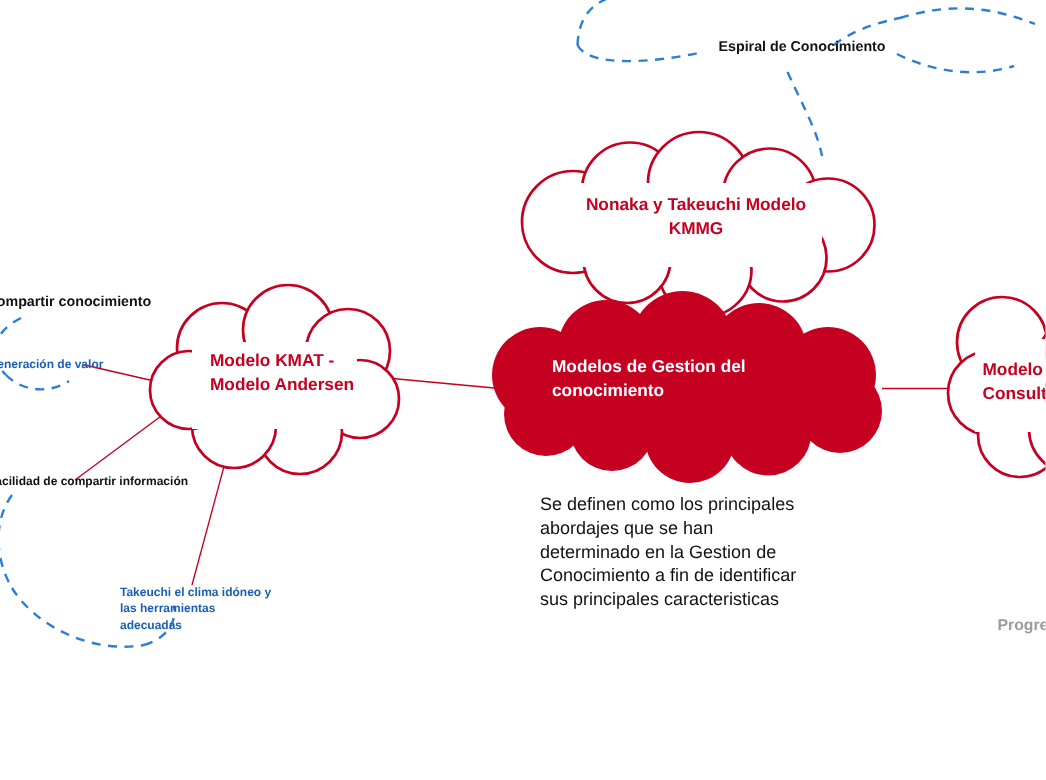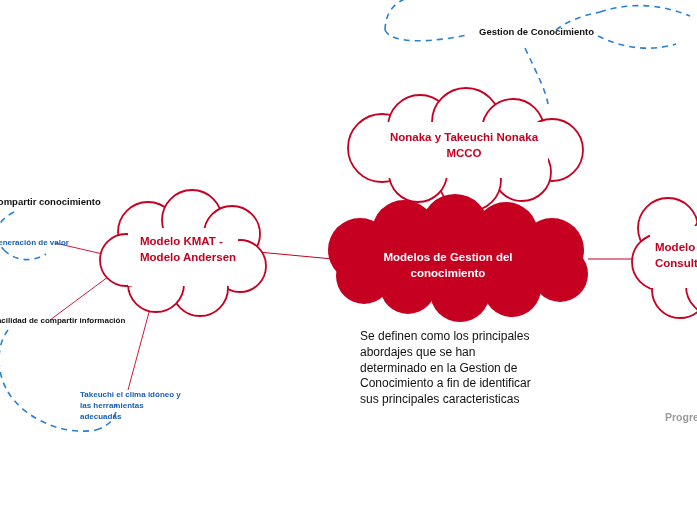--- a/index.html
+++ b/index.html
@@ -135,29 +135,29 @@
     <circle cx="552" cy="250" r="32"></circle>
     <circle cx="560" cy="274" r="28"></circle>
     <circle cx="512" cy="288" r="29"></circle>
     <circle cx="460" cy="292" r="30"></circle>
     <circle cx="408" cy="286" r="28"></circle>
     <circle cx="364" cy="276" r="28"></circle>
     <rect x="355" y="230" width="205" height="60"></rect>
   </g>
 </svg>
 
-<div class="cloudtext" style="left:378px; top:130px; width:172px; font-size:11.5px;">Nonaka y Takeuchi Nonaka MCCO</div>
+<div class="cloudtext" style="left:378px; top:130px; width:172px; font-size:11.5px;">Nonaka y Takeuchi Modelo KMMG</div>
 
 <div class="cloudtext" style="left:140px; top:234px; width:106px; font-size:11.5px; text-align:left;">Modelo KMAT - Modelo Andersen</div>
 
 <div class="cloudtext" style="left:655px; top:240px; width:86px; font-size:11.5px; text-align:left;">Modelo KMMG Consulting</div>
 
-<div class="center-text" style="left:368px; top:250px;text-align:center;">Modelos de Gestion del conocimiento</div>
+<div class="center-text" style="left:368px; top:238px;">Modelos de Gestion del conocimiento</div>
 
-<div class="label-plain" style="left:479px; top:26px; font-size:9.5px;">Gestion de Conocimiento</div>
+<div class="label-plain" style="left:479px; top:26px; font-size:9.5px;">Espiral de Conocimiento</div>
 
 <div class="label-plain" style="left:-9px; top:196px; font-size:9.5px;">Compartir conocimiento</div>
 
 <div class="label-blue" style="left:-8px; top:238px; font-size:8px;">Generación de valor</div>
 
 <div class="label-plain" style="left:-8px; top:316px; font-size:8px;">Facilidad de compartir información</div>
 
 <div class="label-blue" style="left:80px; top:390px; font-size:8px; width:105px; line-height:1.35;">Takeuchi el clima idóneo y las herramientas adecuadas</div>
 
 <div class="desc" style="left:360px; top:329px;">Se definen como los principales abordajes que se han determinado en la Gestion de Conocimiento a fin de identificar sus principales caracteristicas</div>

